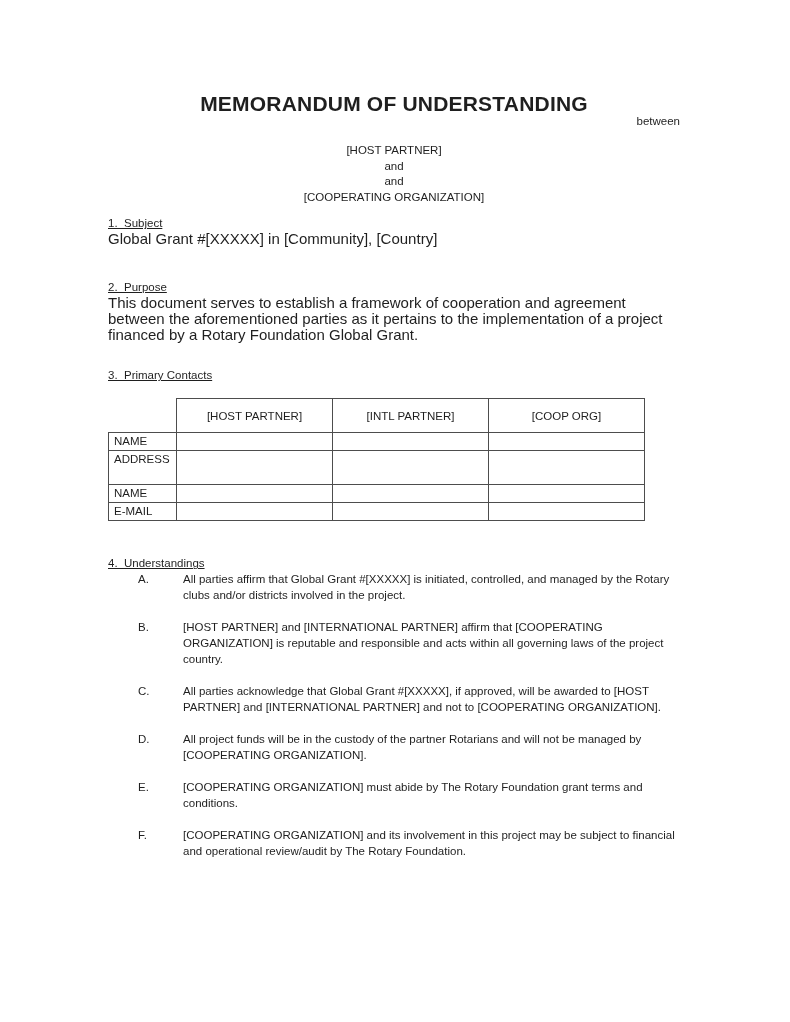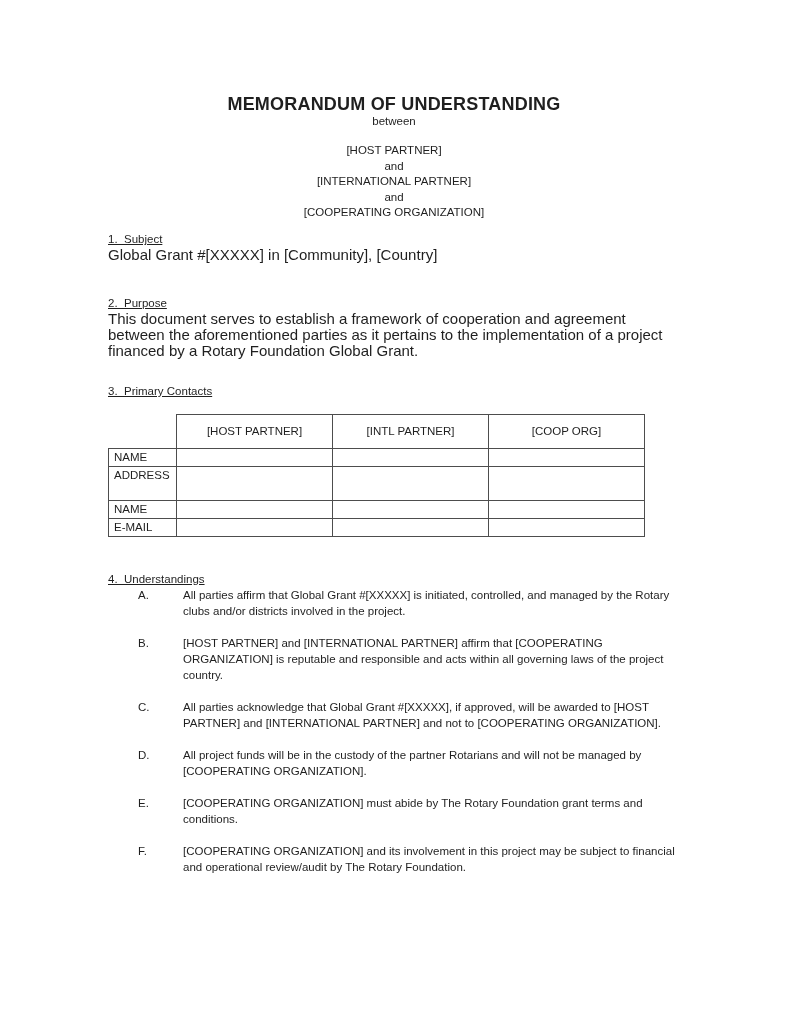--- a/index.html
+++ b/index.html
@@ -17,27 +17,27 @@
     color: #1f1f1f;
     overflow: hidden;
   }
   .content {
     margin-left: 108px;
     width: 572px;
   }
   .doc-title {
     margin-top: 95px;
     text-align: center;
-    font-size: 18px;
+    font-size: 21px;
     font-weight: bold;
     line-height: 18px;
     letter-spacing: 0.2px;
   }
   .doc-subtitle {
-    text-align: center;
+    text-align: right;
     font-size: 11.5px;
     line-height: 16px;
   }
   .parties {
     margin-top: 14px;
     text-align: center;
     font-size: 11.5px;
   }
   .parties .party-line {
     line-height: 15.6px;
@@ -114,21 +114,20 @@
 
 <div class="page">
   <div class="content">
 
     <div class="doc-title">MEMORANDUM OF UNDERSTANDING</div>
     <div class="doc-subtitle">between</div>
 
     <div class="parties">
       <div class="party-line">[HOST PARTNER]</div>
       <div class="party-line">and</div>
-      <div class="party-line">[INTERNATIONAL PARTNER]</div>
       <div class="party-line">and</div>
       <div class="party-line">[COOPERATING ORGANIZATION]</div>
     </div>
 
     <div class="section-subject">
       <div class="section-heading">1.  Subject</div>
       <div class="body-text">Global Grant #[XXXXX] in [Community], [Country]</div>
     </div>
 
     <div class="section-purpose">

